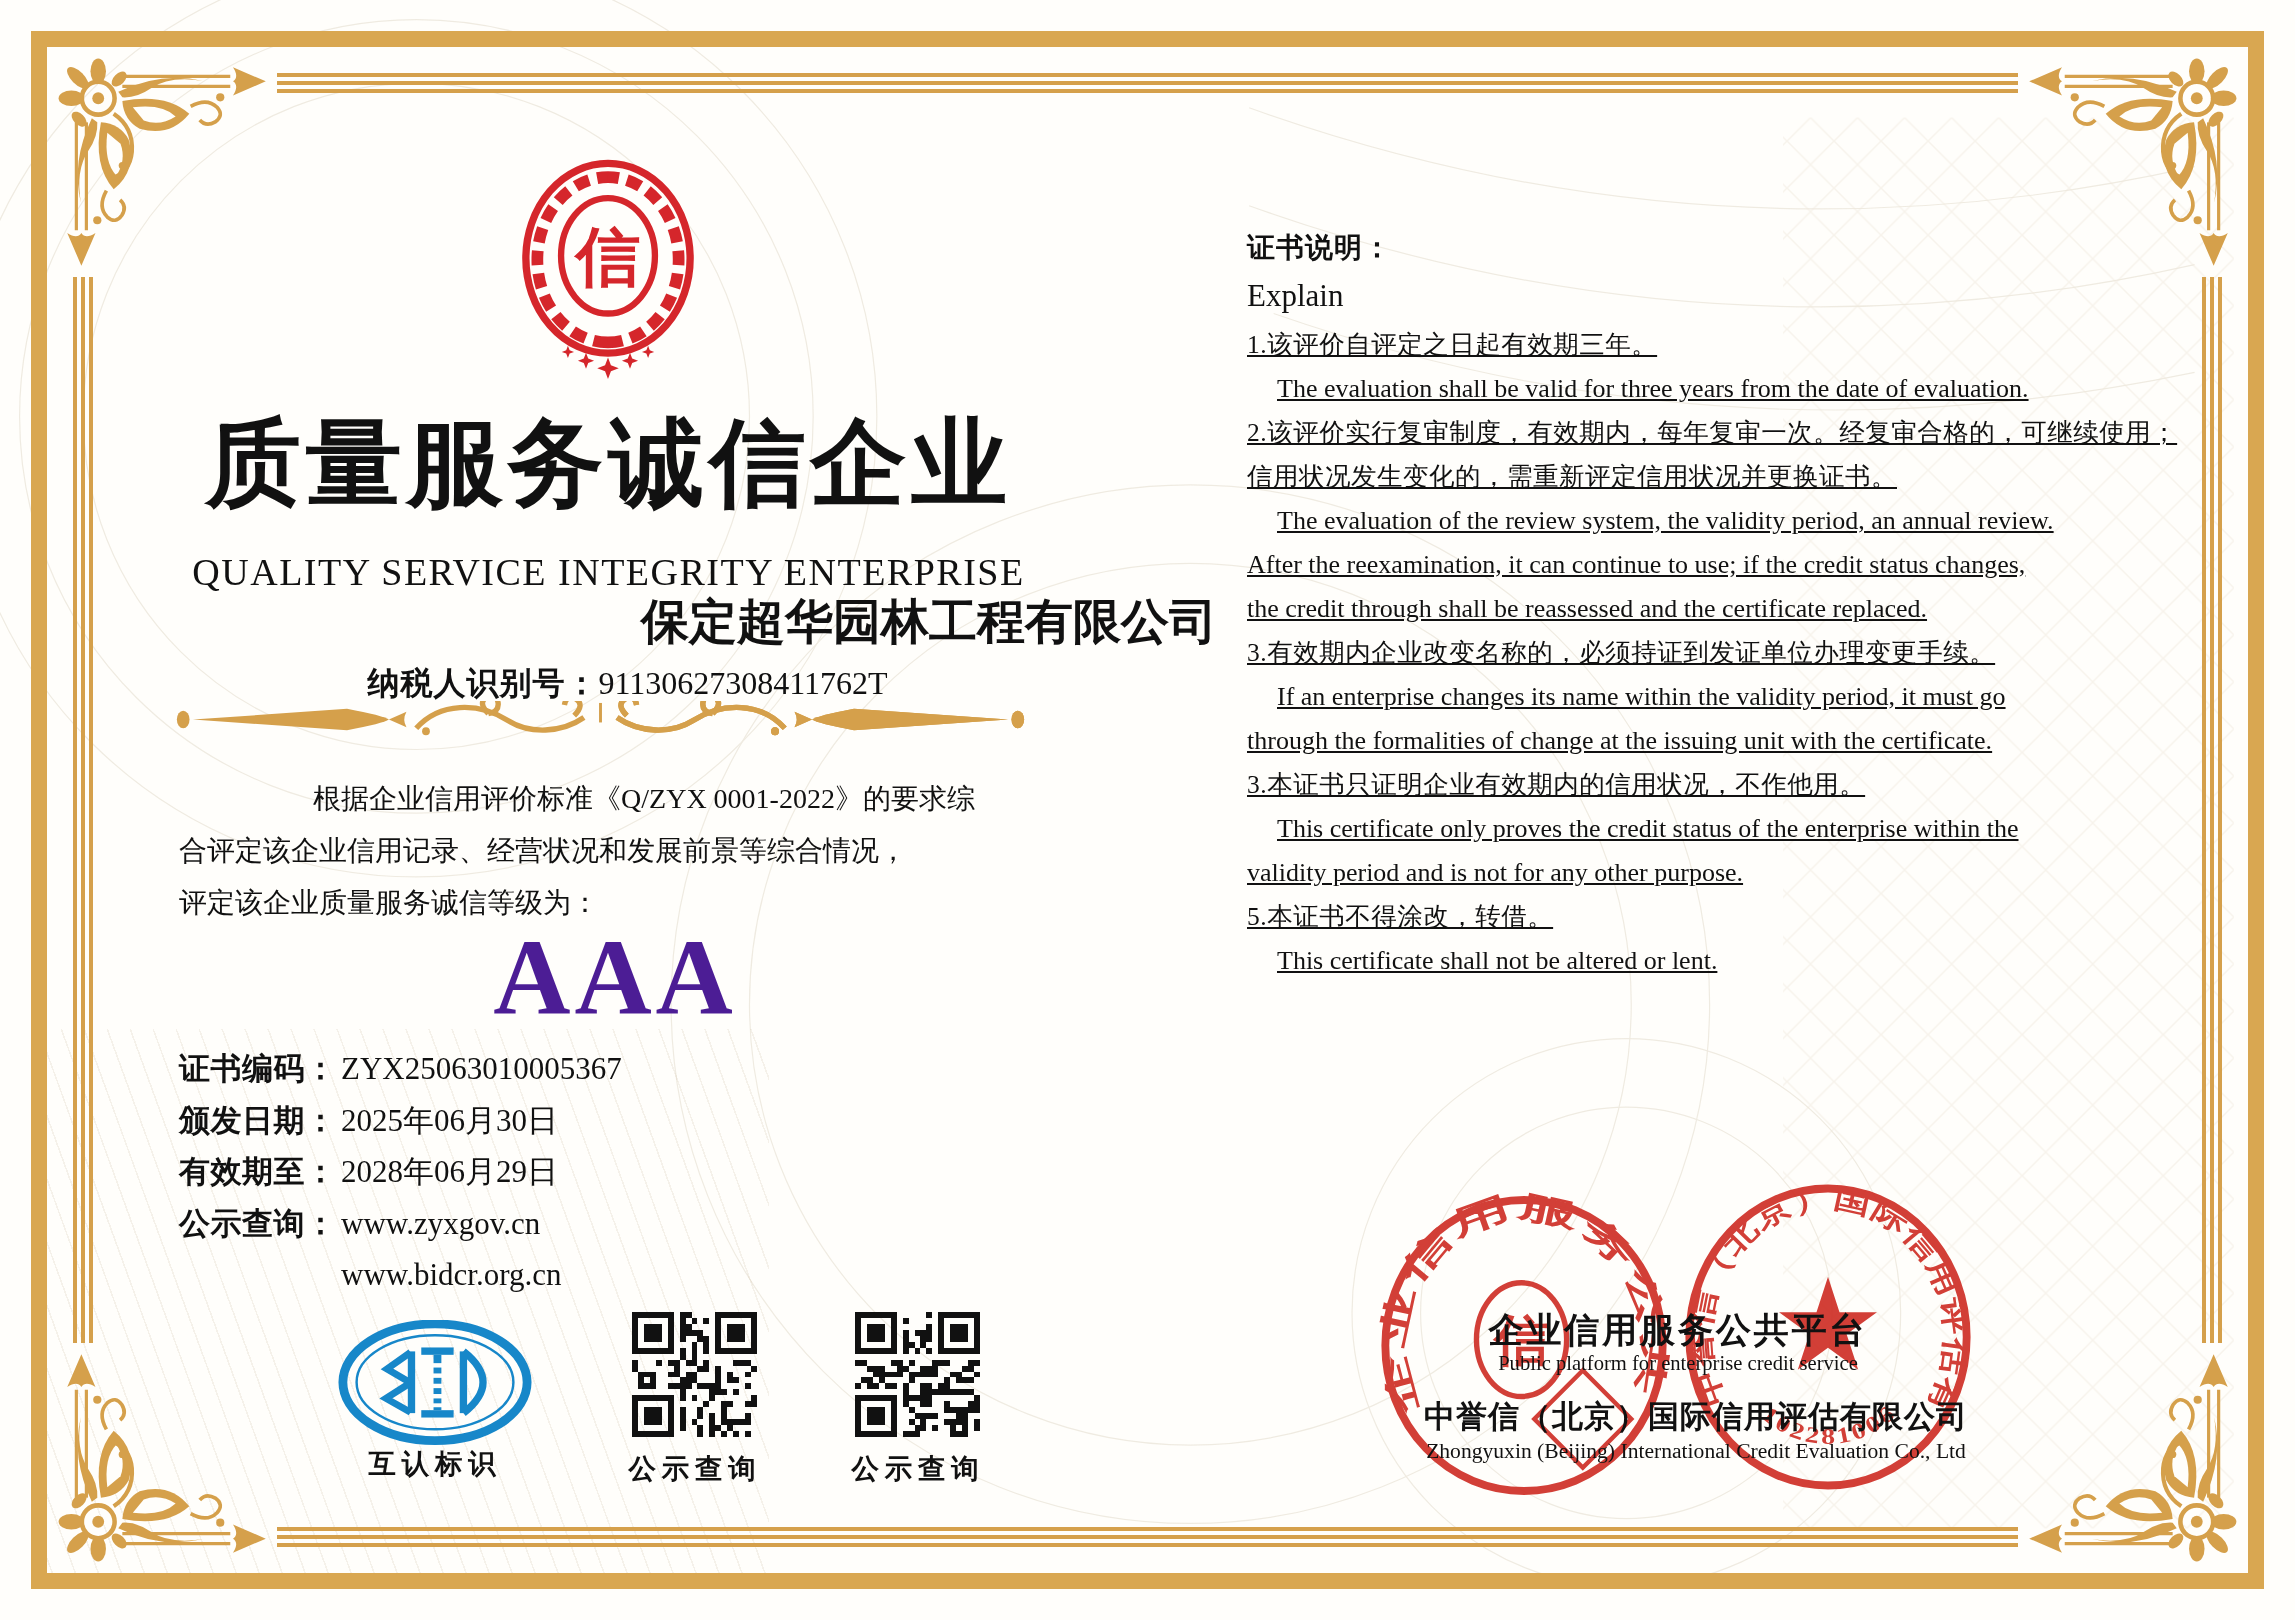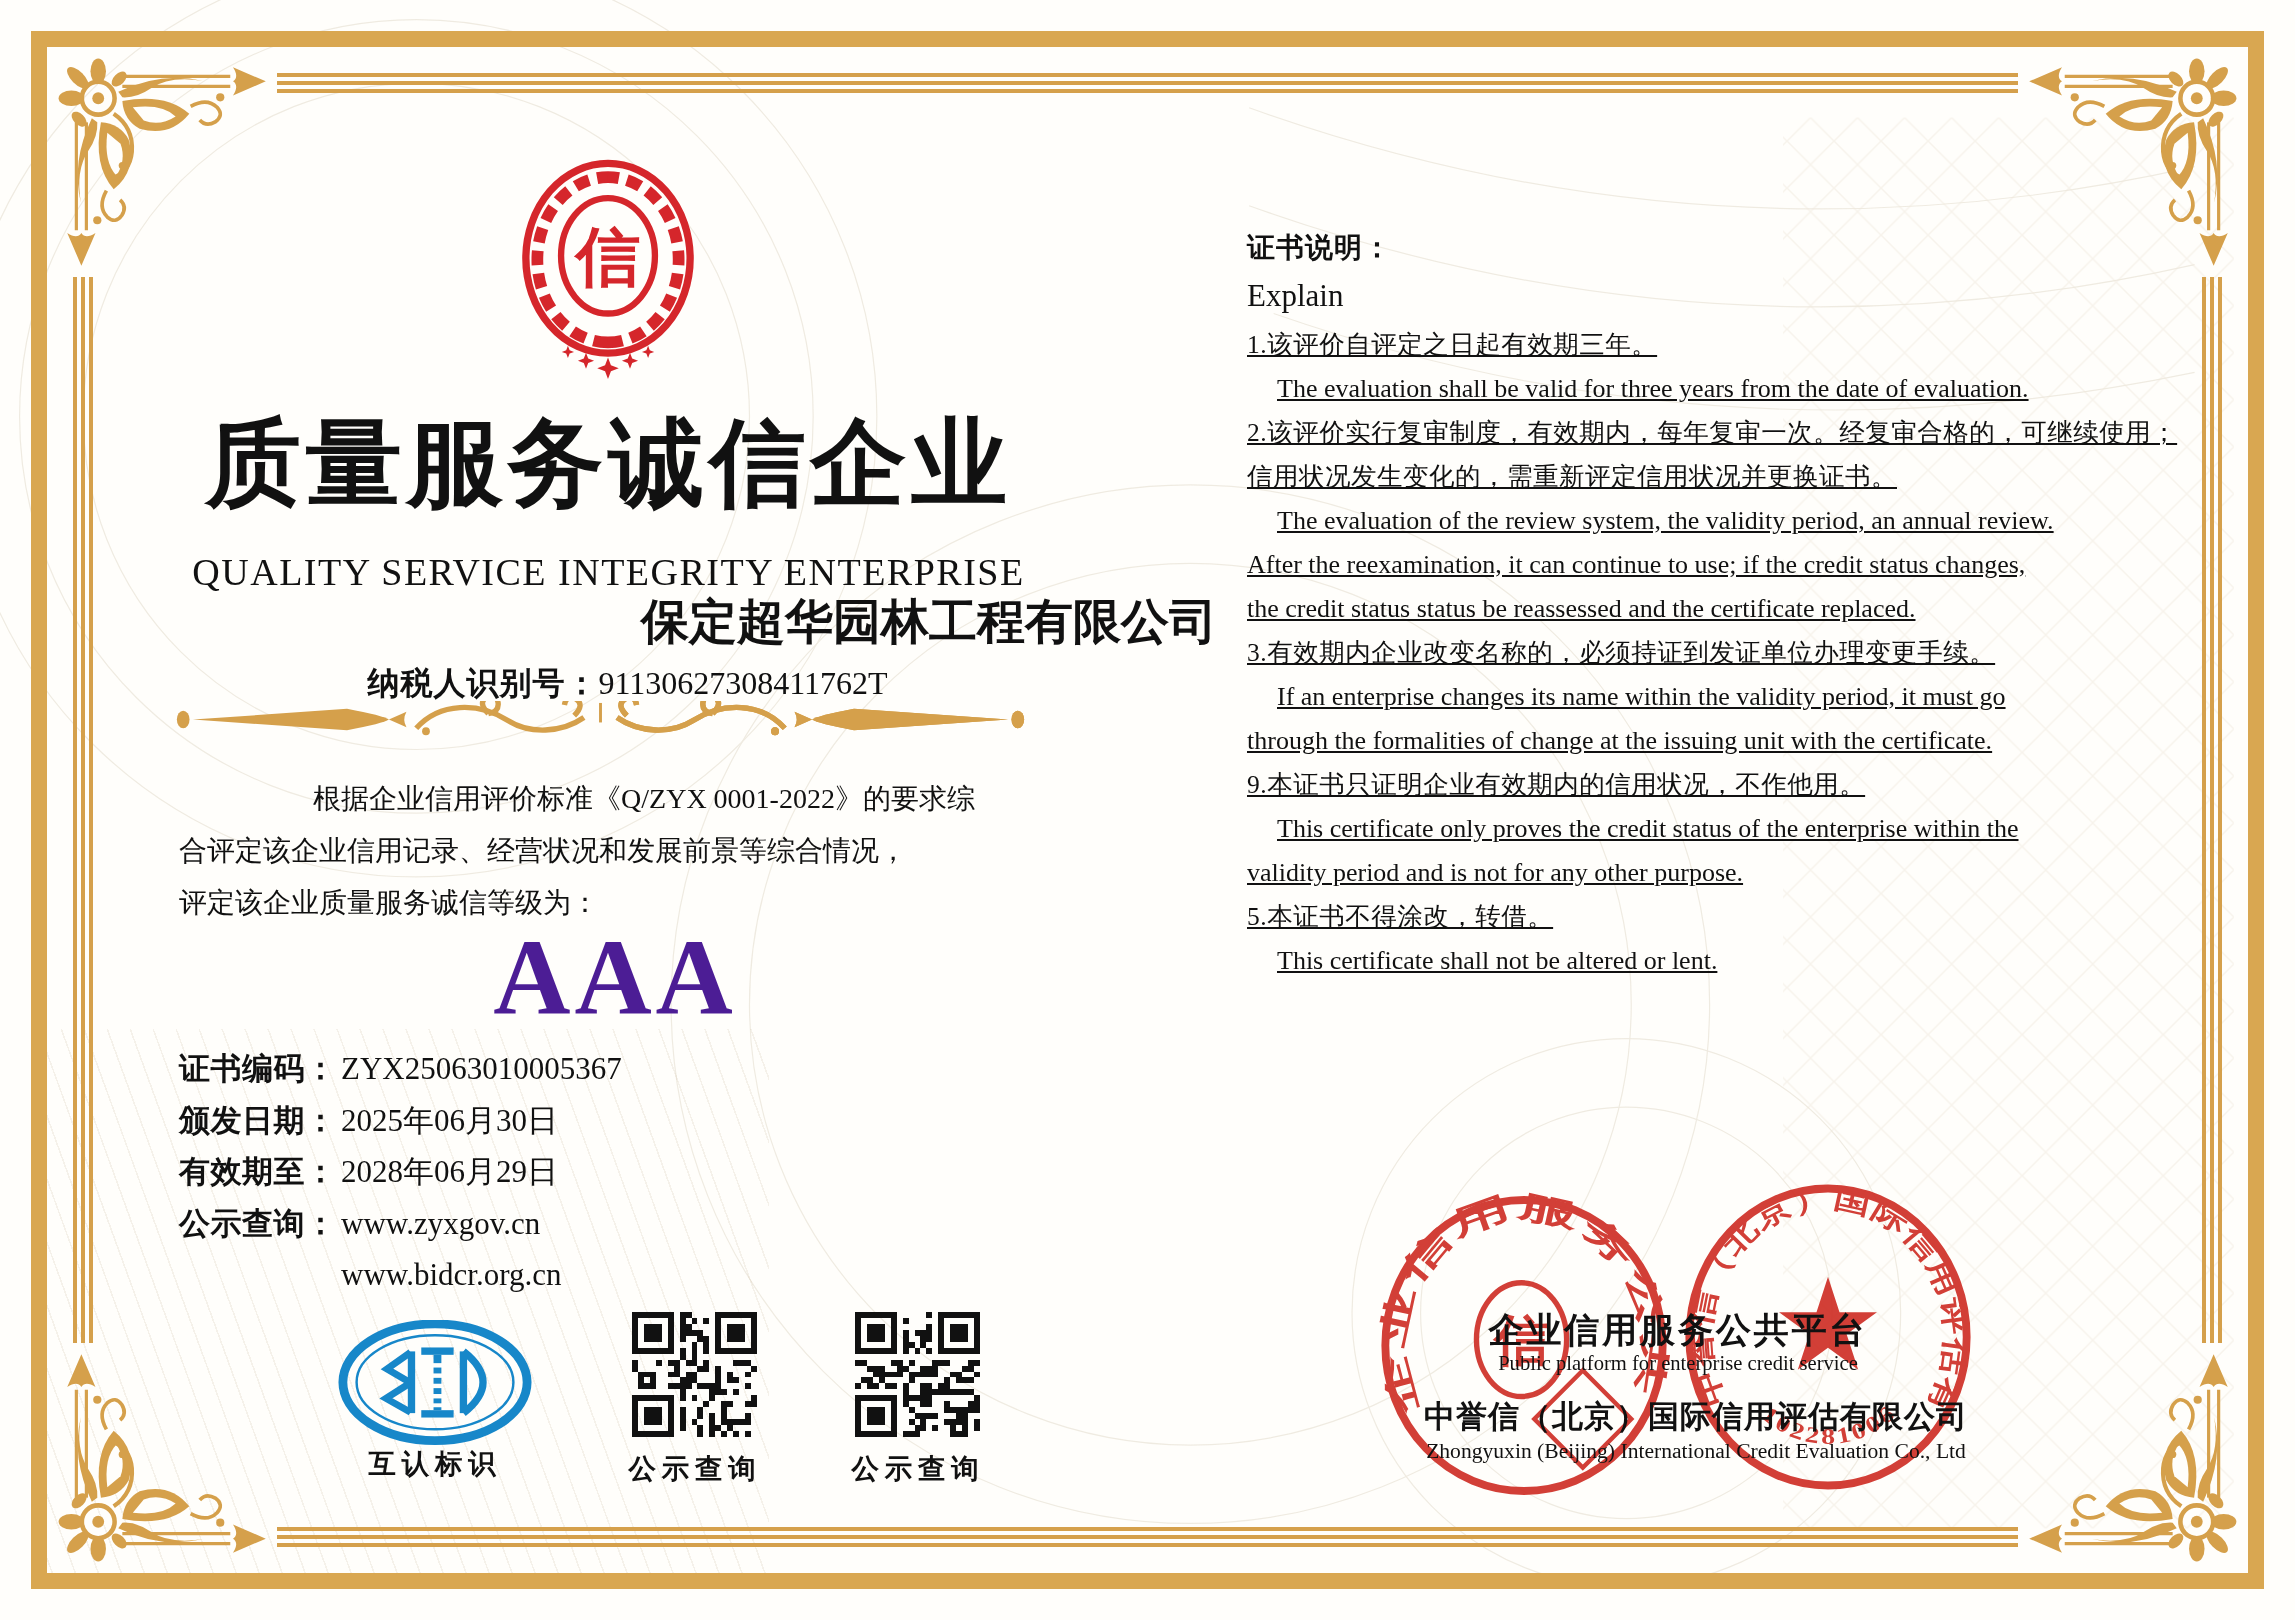--- a/index.html
+++ b/index.html
@@ -666,25 +666,25 @@
 
   <div class="xhead">证书说明：</div>
   <div class="xen">Explain</div>
   <div class="xbody" id="explain-lines">
       <div class="xl zh">1.该评价自评定之日起有效期三年。</div>
       <div class="xl en ind">The evaluation shall be valid for three years from the date of evaluation.</div>
       <div class="xl zh">2.该评价实行复审制度，有效期内，每年复审一次。经复审合格的，可继续使用；</div>
       <div class="xl zh">信用状况发生变化的，需重新评定信用状况并更换证书。</div>
       <div class="xl en ind">The evaluation of the review system, the validity period, an annual review.</div>
       <div class="xl en">After the reexamination, it can continue to use; if the credit status changes,</div>
-      <div class="xl en">the credit status status be reassessed and the certificate replaced.</div>
+      <div class="xl en">the credit through shall be reassessed and the certificate replaced.</div>
       <div class="xl zh">3.有效期内企业改变名称的，必须持证到发证单位办理变更手续。</div>
       <div class="xl en ind">If an enterprise changes its name within the validity period, it must go</div>
       <div class="xl en">through the formalities of change at the issuing unit with the certificate.</div>
-      <div class="xl zh">9.本证书只证明企业有效期内的信用状况，不作他用。</div>
+      <div class="xl zh">3.本证书只证明企业有效期内的信用状况，不作他用。</div>
       <div class="xl en ind">This certificate only proves the credit status of the enterprise within the</div>
       <div class="xl en">validity period and is not for any other purpose.</div>
       <div class="xl zh">5.本证书不得涂改，转借。</div>
       <div class="xl en ind">This certificate shall not be altered or lent.</div>
     </div>
 
   <svg class="seal" style="left:1377px;top:1191px;" width="294" height="309" viewBox="-300 -315 600 630">
     <g stroke="#ce2b22" fill="none">
       <ellipse cx="0" cy="0" rx="283" ry="297" stroke-width="16"></ellipse>
       <ellipse cx="-5" cy="-12" rx="92" ry="116" stroke-width="11"></ellipse>

